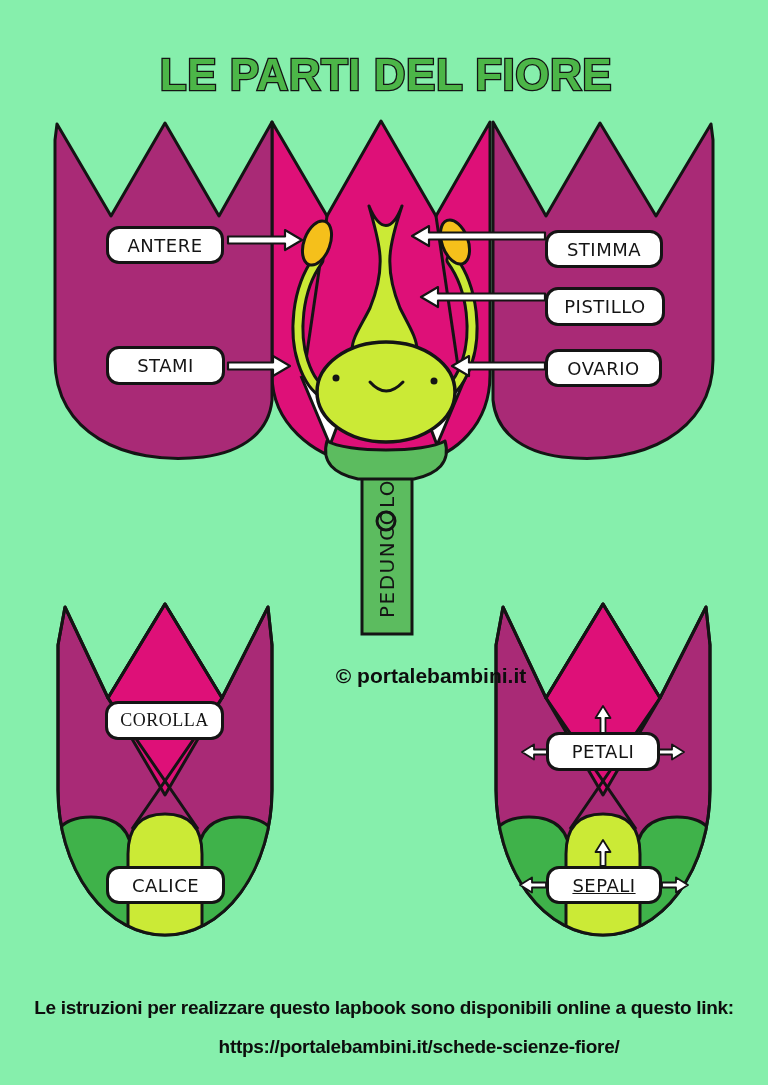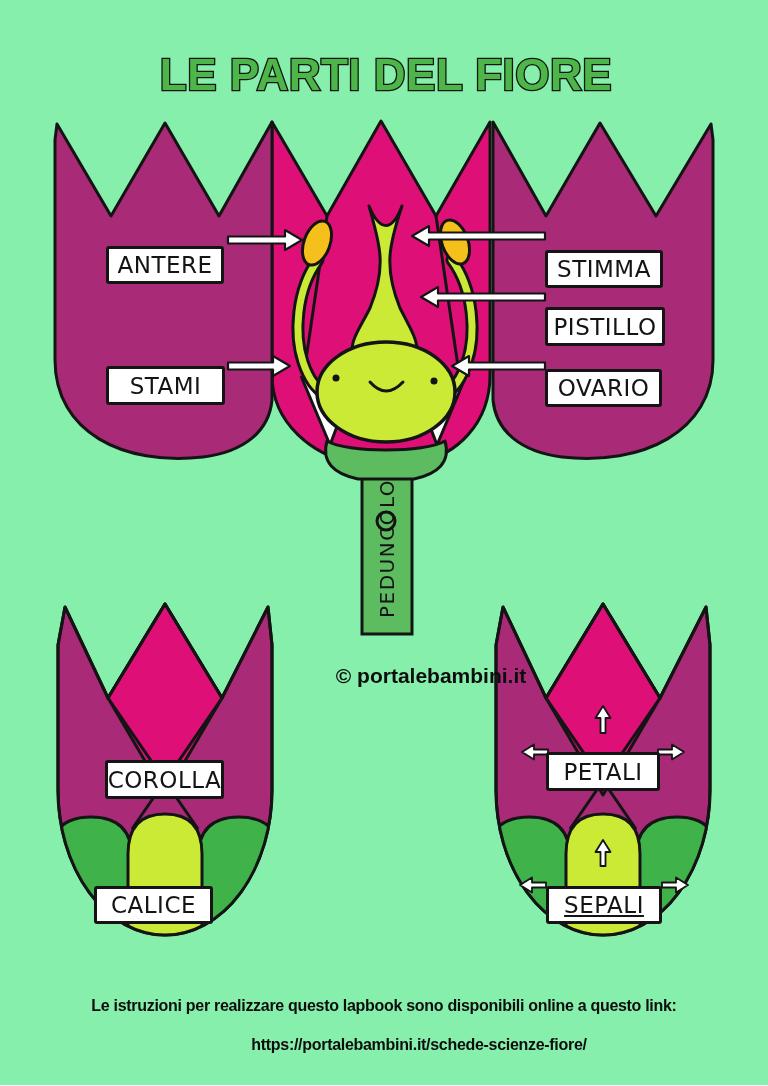--- a/index.html
+++ b/index.html
@@ -1,35 +1,35 @@
 <!DOCTYPE html>
 <html><head>
 <meta charset="utf-8">
 <style>
   html,body{margin:0;padding:0;background:#ffffff;}
   .page{position:relative;width:768px;height:1085px;background:#86efac;overflow:hidden;
         font-family:"DejaVu Sans", sans-serif;}
   .art{position:absolute;left:0;top:0;}
-  .label{position:absolute;background:#ffffff;border:3px solid #141414;border-radius:3px;
+  .label{position:absolute;background:#ffffff;border:3px solid #141414;border-radius:13px;
          display:flex;align-items:center;justify-content:center;
-         font-family:"DejaVu Sans", sans-serif;font-size:23px;color:#141414;
-         letter-spacing:0.5px;box-sizing:border-box;margin-top:20px;}
+         font-family:"DejaVu Sans", sans-serif;font-size:18px;color:#141414;
+         letter-spacing:0.5px;box-sizing:border-box;}
   .lbl-antere  {left:106px;top:226px;width:118px;height:38px;}
   .lbl-stimma  {left:545px;top:230px;width:118px;height:38px;}
   .lbl-pistillo{left:545px;top:287px;width:120px;height:39px;}
   .lbl-stami   {left:106px;top:346px;width:119px;height:39px;}
   .lbl-ovario  {left:545px;top:349px;width:117px;height:38px;}
-  .lbl-corolla {left:105px;top:740px;width:119px;height:39px;}
-  .lbl-calice  {left:94px;top:866px;width:119px;height:38px;text-align:center;}
+  .lbl-corolla {left:105px;top:701px;width:119px;height:39px;font-family:Liberation Serif, serif;}
+  .lbl-calice  {left:106px;top:866px;width:119px;height:38px;text-align:center;}
   .lbl-petali  {left:546px;top:732px;width:114px;height:39px;text-align:right;}
   .lbl-sepali  {left:546px;top:866px;width:116px;height:38px;text-decoration:underline;}
   .credit{position:absolute;left:0;top:664px;width:768px;text-align:center;
           font-family:"Liberation Sans", sans-serif;font-weight:bold;font-size:21px;color:#0d0d0d;padding-left:47px;}
   .footer{position:absolute;left:0;width:768px;text-align:center;color:#0d0d0d;
-          font-family:"Liberation Sans", sans-serif;font-weight:bold;font-size:16px;
+          font-family:"Liberation Sans", sans-serif;font-weight:bold;font-size:19px;
           letter-spacing:-0.3px;}
   .footer.l1{top:997px;}
   .footer.l2{top:1036px;padding-left:35px;}
 </style>
 </head>
 <body>
 
 <div class="page">
 
   <svg class="art" width="768" height="1086" viewBox="0 0 768 1086">

